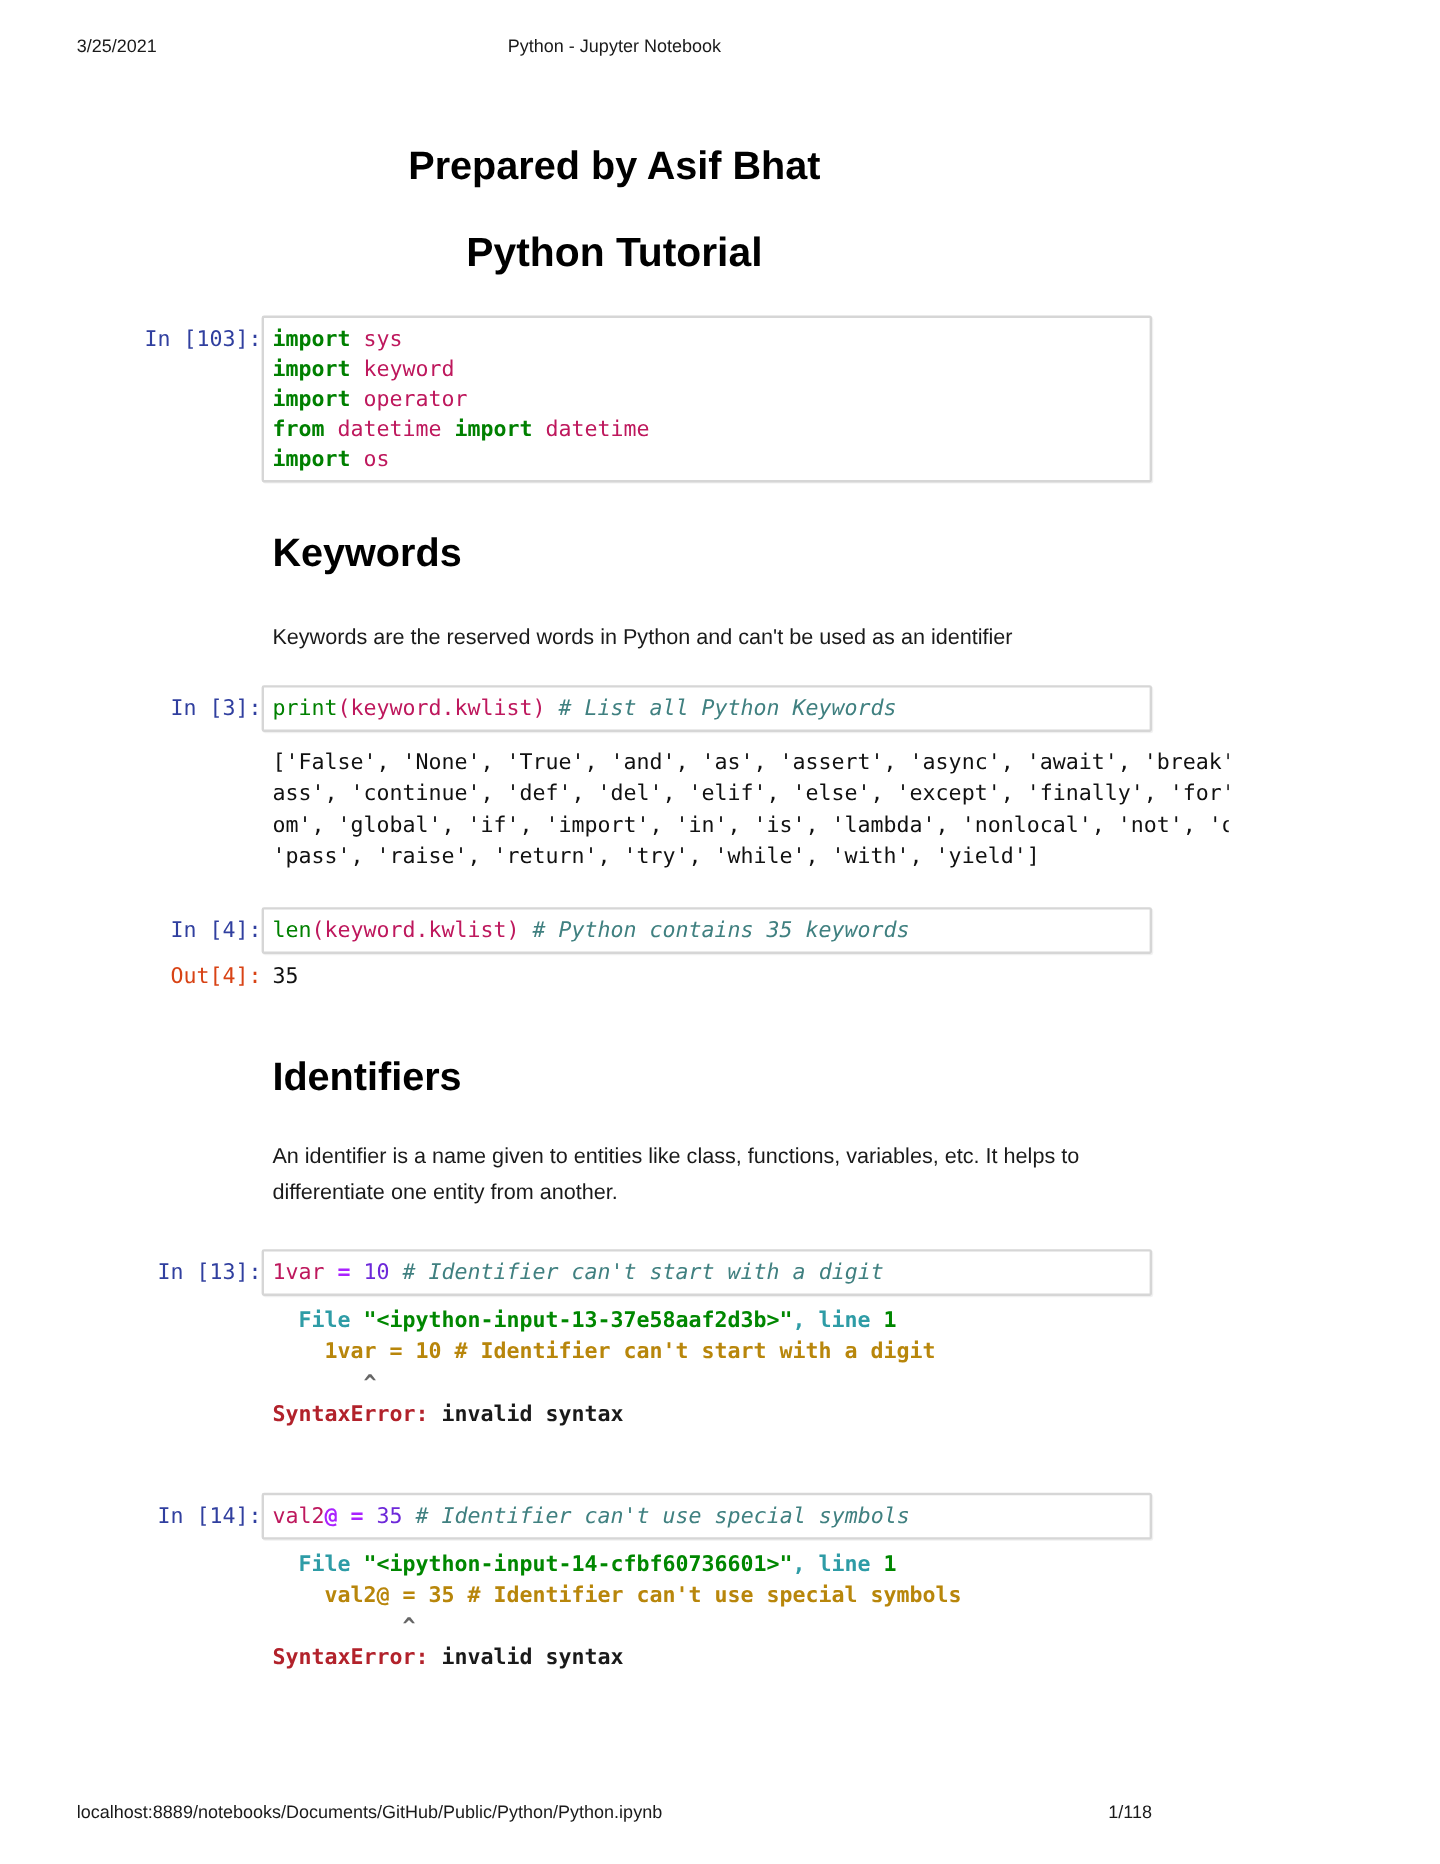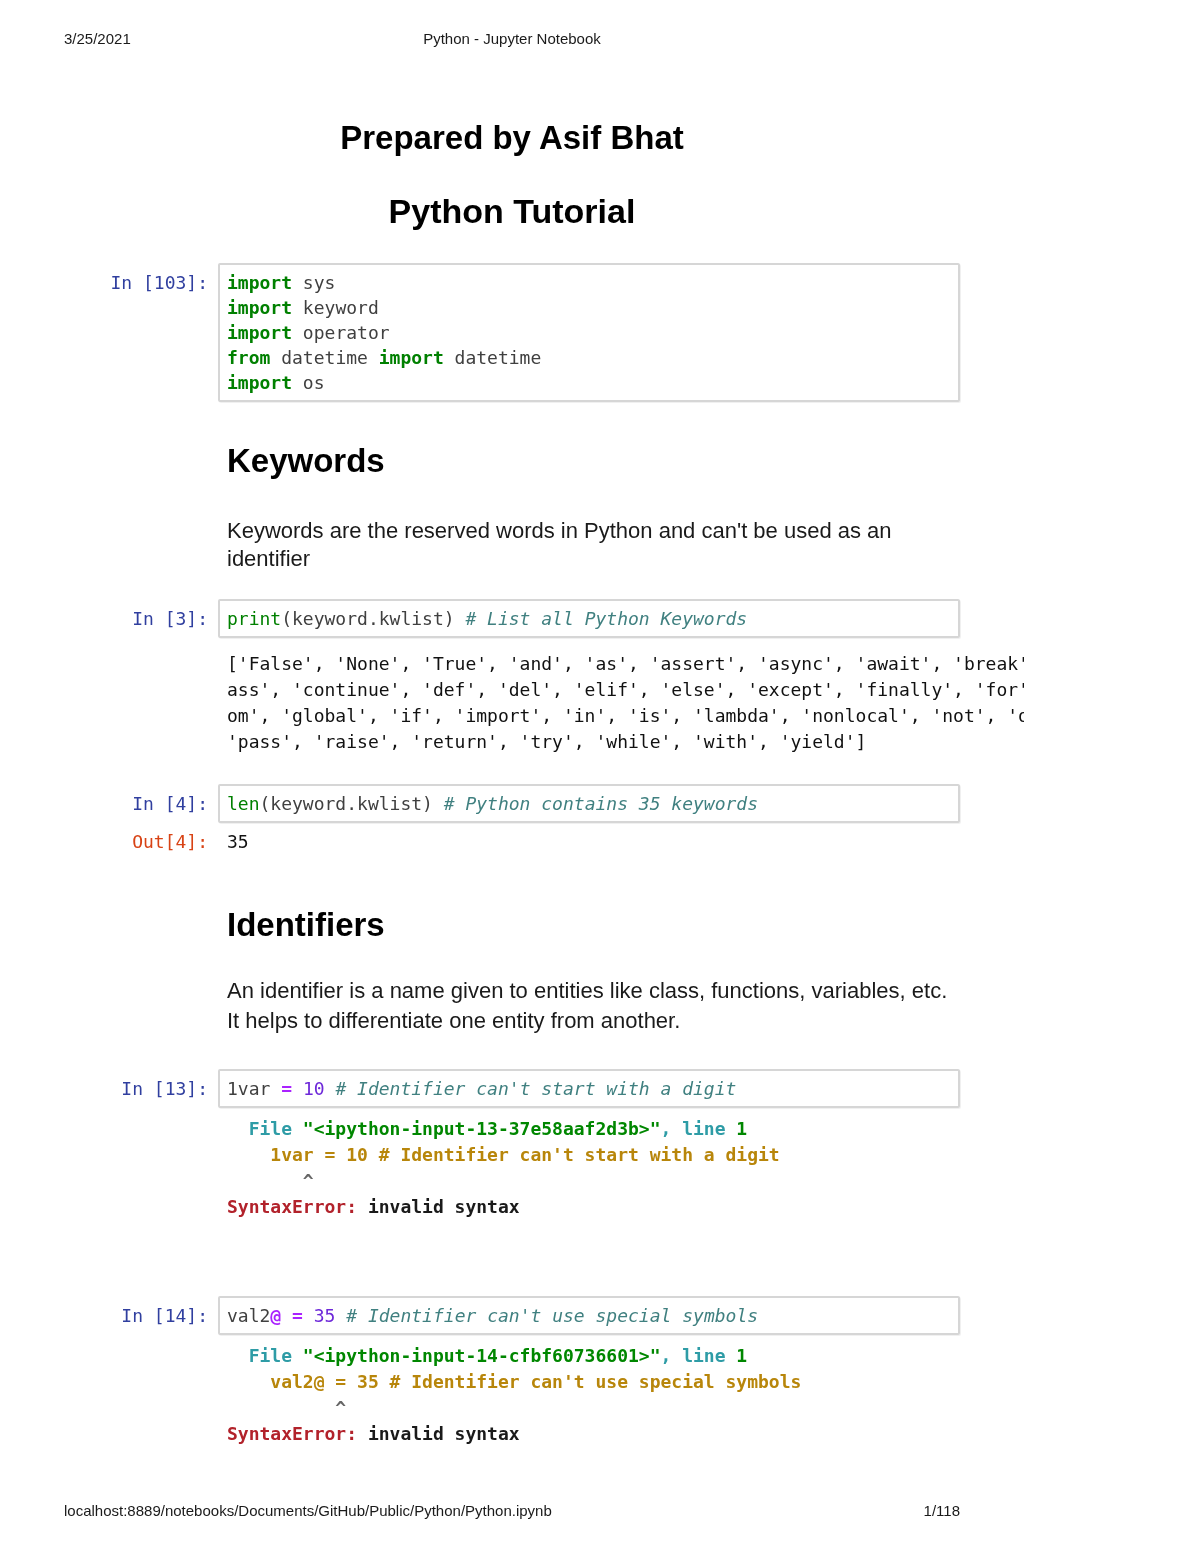--- a/index.html
+++ b/index.html
@@ -22,65 +22,65 @@
   .hf-right{position:absolute;right:0;}
   
   .content{padding:0 64px;}
   .centered-title{text-align:center;margin:0;color:#000;}
   .h-prepared{margin-top:122px;font-size:33px;line-height:32px;font-weight:bold;}
   .h-main{margin-top:37px;font-size:34px;line-height:41px;font-weight:bold;}
   .md{margin-left:163px;}
   .section-heading{font-size:33px;line-height:36px;font-weight:bold;margin:0;}
   .h-keywords{margin-top:41px;}
   .h-identifiers{margin-top:53px;}
-  .md-para{font-size:22px;line-height:28px;margin:0;color:#1a1a1a;}
+  .md-para{font-size:18px;line-height:28px;margin:0;color:#1a1a1a;}
   .p-keywords{margin-top:38px;}
   .p-identifiers{margin-top:33px;line-height:30px;max-width:900px;}
   
   .cell{display:flex;align-items:flex-start;}
   .mono,.prompt,.input-box,.output-pre,.tb-line{
     font-family:"DejaVu Sans Mono",monospace;
     font-size:18px;line-height:25px;
   }
   .prompt{
     width:154px;flex:0 0 154px;
-    text-align:right;padding-right:10px;box-sizing:border-box;
+    text-align:right;box-sizing:border-box;
     padding-top:7px;white-space:nowrap;
   }
   .prompt-in{color:#303F9F;}
   .prompt-out{color:#D84315;padding-top:0;}
   .input-box{
     width:918px;box-sizing:border-box;
     border:2px solid #d6d6d6;border-radius:2px;
     background:#fff;
     padding:5px 7px;
     box-shadow:1px 1px 0 rgba(0,0,0,0.06);
   }
   .code-line{white-space:pre;}
   .cell-imports{margin-top:31px;}
   .cell-print-kw{margin-top:26px;}
   .cell-len-kw{margin-top:29px;}
   .cell-1var{margin-top:33px;}
-  .cell-val2{margin-top:76px;}
+  .cell-val2{margin-top:52px;}
   
   .output-row{display:flex;align-items:flex-start;}
   .output-area{margin-left:163px;}
   .output-pre{white-space:pre;line-height:26px;margin:0;color:#111;}
   .out-kwlist{margin-top:13px;}
   .out-len{margin-top:6px;}
   .out-value{padding-left:9px;color:#111;}
   .traceback{margin-top:8px;}
   .tb-line{white-space:pre;line-height:26px;}
   
   .tok-kw{color:#008000;font-weight:bold;}
   .tok-bi{color:#008000;}
   .tok-num{color:#6d28d9;}
   .tok-op{color:#AA22FF;font-weight:bold;}
   .tok-cm{color:#408080;font-style:italic;}
-  .tok-pl{color:#404040;}
+  .tok-pl{color:#be185d;}
   
   .tok-tbc{color:#2E9CA6;font-weight:bold;}
   .tok-tbg{color:#008700;font-weight:bold;}
   .tok-tby{color:#B8860B;font-weight:bold;}
   .tok-tbr{color:#B2222B;font-weight:bold;text-align:center;}
   .tok-tbx{color:#666666;font-weight:bold;}
   .tok-tbp{color:#1a1a1a;font-weight:bold;}
 </style>
 </head>
 <body>

